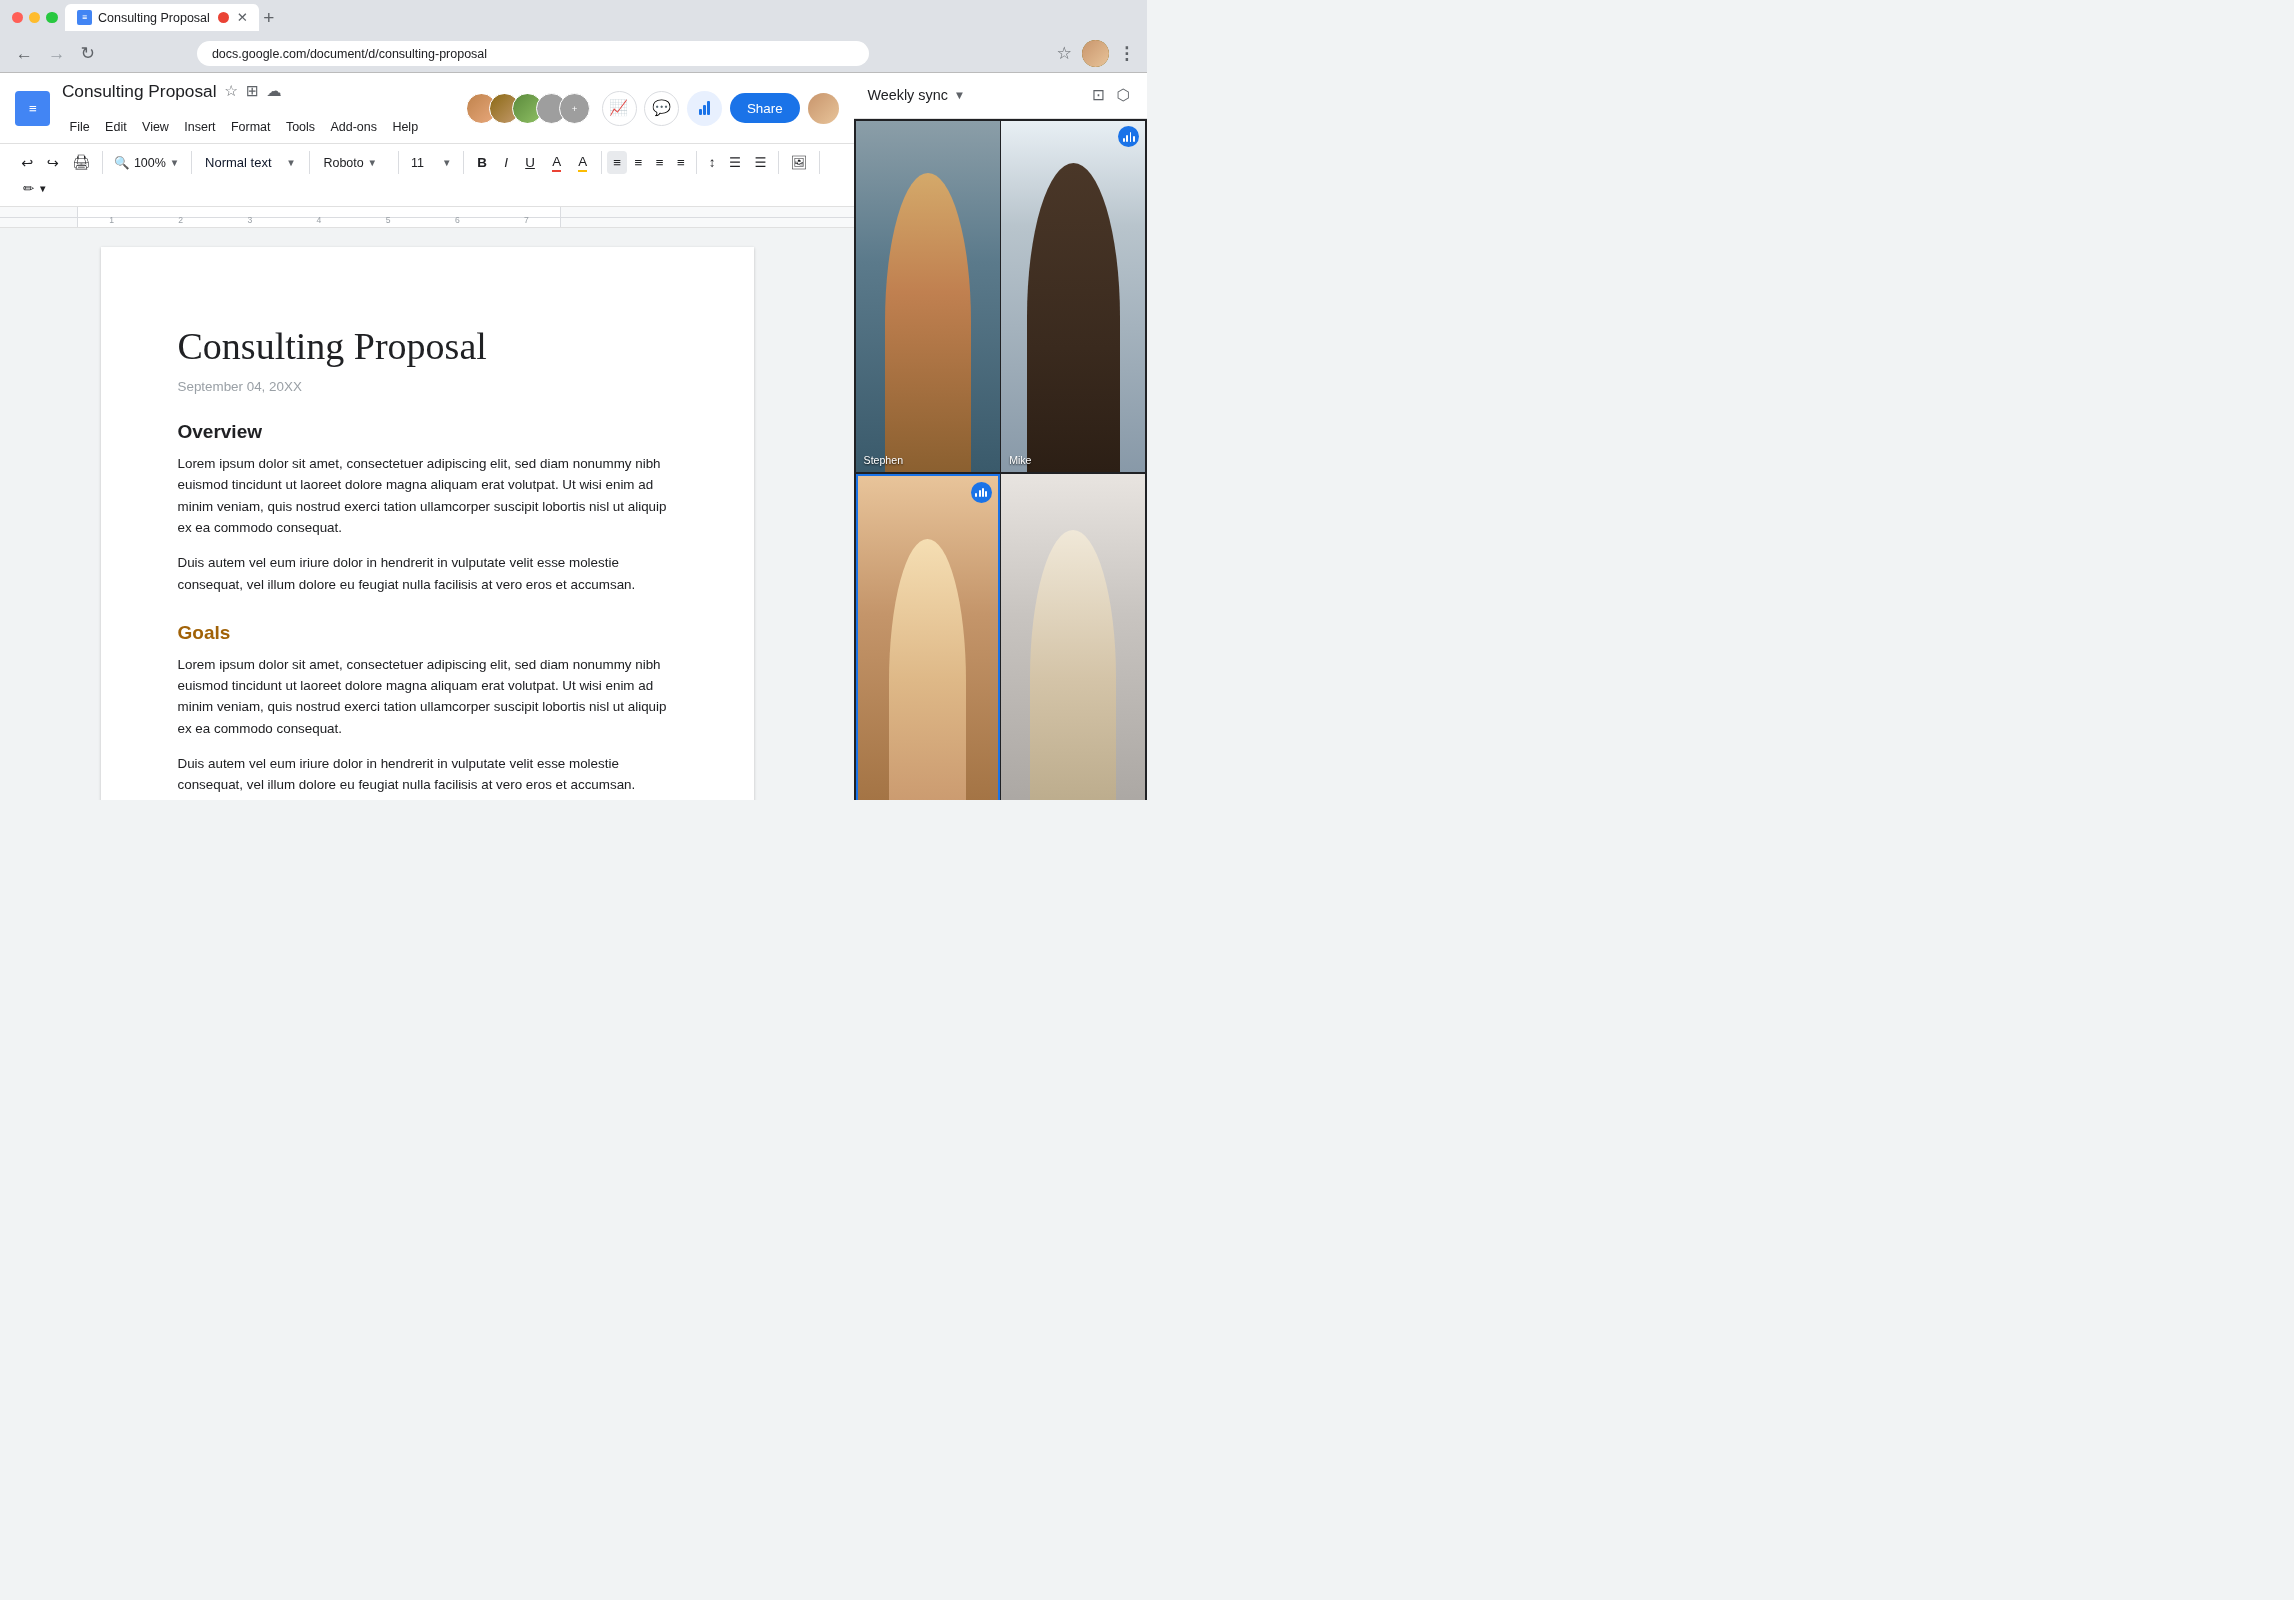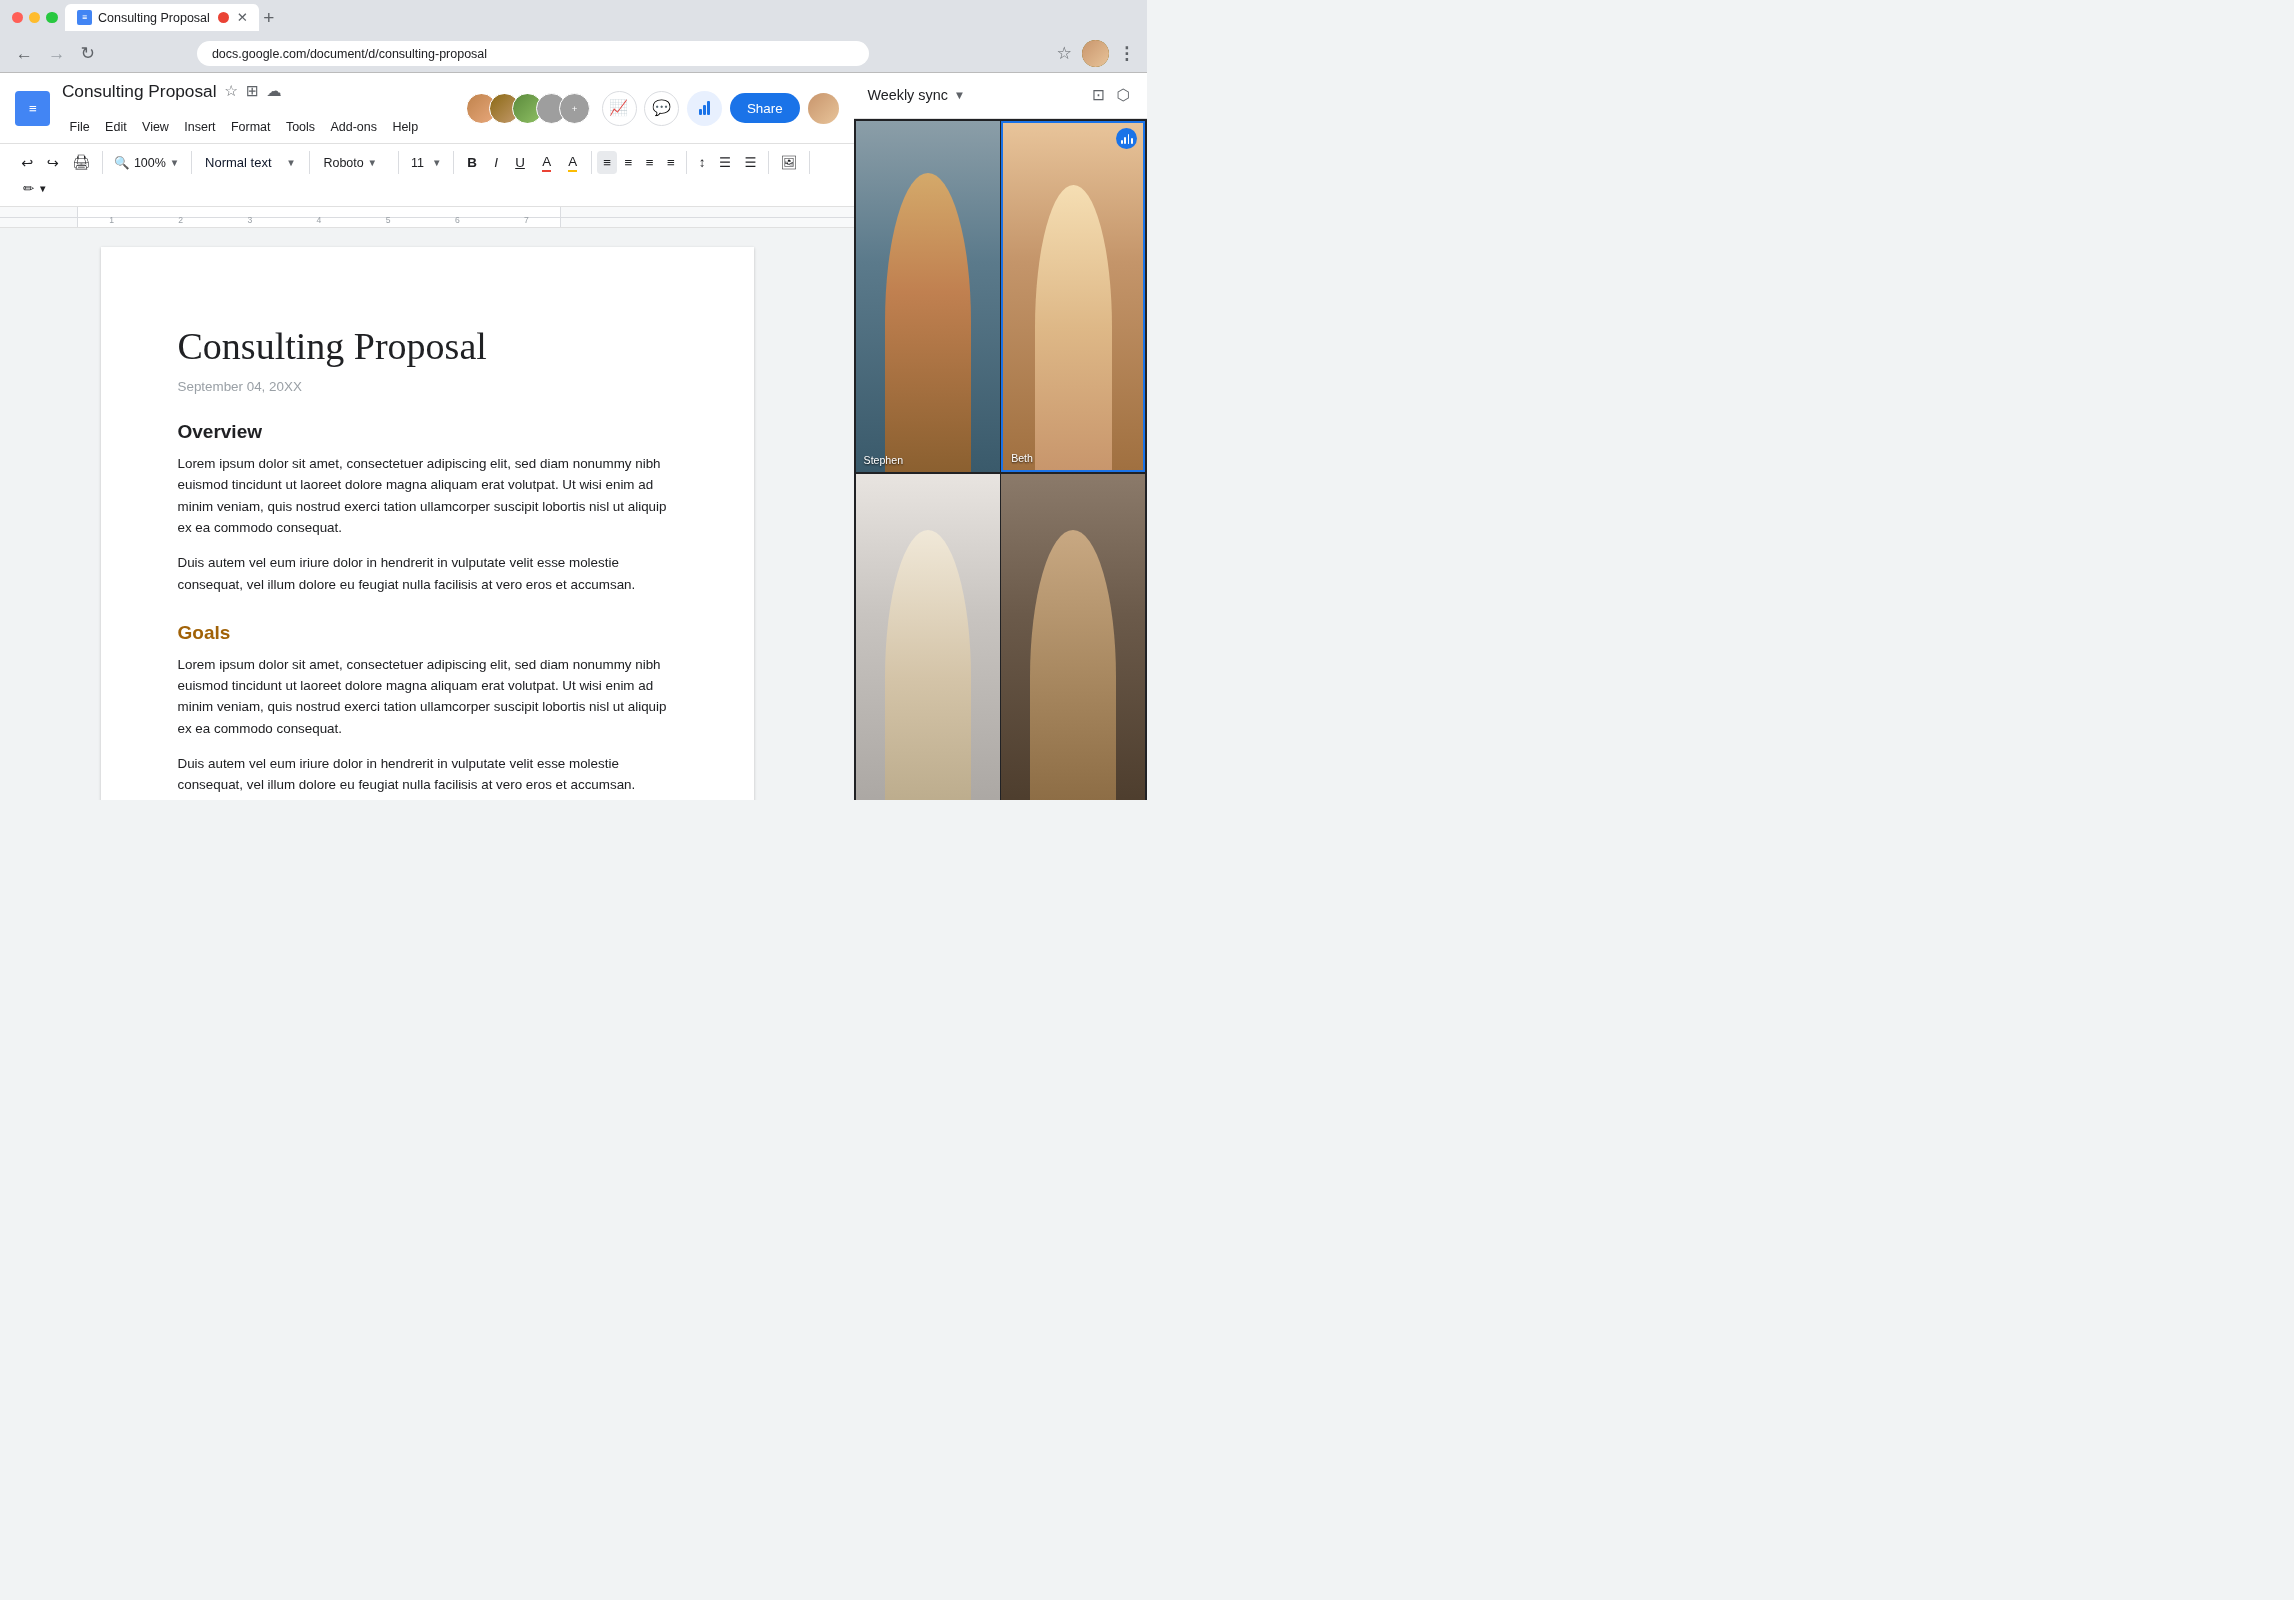--- a/index.html
+++ b/index.html
@@ -111,21 +111,21 @@
         <span style="font-size:9.6px; color:#5f6368; margin-left:auto;">▼</span>
       </div>
       <div style="width:1px; height:23px; background:#dadce0; margin:0 3.8px;"></div>
 
       <div style="display:flex; align-items:center; border-radius:3.8px; padding:1.9px 7.7px; cursor:pointer; gap:3.8px; min-width:77px;">
         <span style="font-size:12.5px; color:#202124;">Roboto</span>
         <span style="font-size:9.6px; color:#5f6368;">▼</span>
       </div>
       <div style="width:1px; height:23px; background:#dadce0; margin:0 3.8px;"></div>
 
-      <div style="display:flex; align-items:center; border-radius:3.8px; padding:1.9px 5.8px; cursor:pointer; gap:8px; min-width:38px;">
+      <div style="display:flex; align-items:center; border-radius:3.8px; padding:1.9px 5.8px; cursor:pointer; gap:18px; min-width:38px;">
         <span style="font-size:12.5px; color:#202124;">11</span>
         <span style="font-size:9.6px; color:#5f6368;">▼</span>
       </div>
       <div style="width:1px; height:23px; background:#dadce0; margin:0 3.8px;"></div>
       <button style="border:none; background:none; cursor:pointer; padding:3.8px 7.7px; border-radius:3.8px; font-weight:bold; font-size:13.4px; color:#202124;">B</button>
       <button style="border:none; background:none; cursor:pointer; padding:3.8px 7.7px; border-radius:3.8px; font-style:italic; font-size:13.4px; color:#202124;">I</button>
       <button style="border:none; background:none; cursor:pointer; padding:3.8px 7.7px; border-radius:3.8px; text-decoration:underline; font-size:13.4px; color:#202124;">U</button>
       <button style="border:none; background:none; cursor:pointer; padding:3.8px 7.7px; border-radius:3.8px; font-size:13.4px; color:#202124; position:relative;">
         <span style="display:block; font-size:13.4px; border-bottom:2.9px solid #ea4335; line-height:1.2;">A</span>
       </button>
@@ -194,34 +194,49 @@
     <div style="flex:1; display:grid; grid-template-columns:1fr 1fr; gap:1.9px; padding:1.9px; background:#202124; overflow:hidden;">
 
       <div style="position:relative; overflow:hidden; background:#b91c1c; min-height:134px; cursor:pointer;">
         <div style="width:100%; height:100%; background:linear-gradient(180deg, #8B9EA8 0%, #5B7A8B 40%, #3A5A6B 100%); display:flex; align-items:flex-end; justify-content:center;">
 
           <div style="width:60%; height:85%; background:linear-gradient(180deg, #D4A96A 0%, #C08050 40%, #8B6030 100%); border-radius:50% 50% 0 0; margin-bottom:0;"></div>
         </div>
         <span style="position:absolute; bottom:5.8px; left:7.7px; color:white; font-size:10.6px; font-weight:500; text-shadow:0 1px 1.9px rgba(0,0,0,0.8);">Stephen</span>
       </div>
 
-
-      <div style="position:relative; overflow:hidden; background:#C4956A; min-height:134px; cursor:pointer; border:2.9px solid #1a73e8;">
-        <div style="width:100%; height:100%; background:linear-gradient(180deg, #E8C49A 0%, #C4956A 40%, #A07040 100%); display:flex; align-items:flex-end; justify-content:center;">
-          <div style="width:55%; height:82%; background:linear-gradient(180deg, #F5DEB3 0%, #DEB887 50%, #C8966C 100%); border-radius:50% 50% 0 0; margin-bottom:0;"></div>
+      <div style="position:relative; overflow:hidden; background:#B8C4CC; min-height:134px; cursor:pointer;">
+        <div style="width:100%; height:100%; background:linear-gradient(180deg, #E8EFF4 0%, #B8C4CC 30%, #8899A8 100%); display:flex; align-items:flex-end; justify-content:center;">
+          <div style="width:65%; height:88%; background:linear-gradient(180deg, #4A3728 0%, #3A2A1E 60%, #2C1F15 100%); border-radius:50% 50% 0 0; margin-bottom:0;"></div>
         </div>
 
         <div style="position:absolute; top:5.8px; right:5.8px; width:21px; height:21px; border-radius:50%; background:#1a73e8; display:flex; align-items:center; justify-content:center;">
           <div style="display:flex; gap:1.4px; align-items:flex-end; height:9.6px;">
             <div style="width:1.9px; height:3.8px; background:white; border-radius:1px;"></div>
             <div style="width:1.9px; height:6.7px; background:white; border-radius:1px;"></div>
             <div style="width:1.9px; height:9.6px; background:white; border-radius:1px;"></div>
             <div style="width:1.9px; height:5.8px; background:white; border-radius:1px;"></div>
           </div>
         </div>
+        <span style="position:absolute; bottom:5.8px; left:7.7px; color:white; font-size:10.6px; font-weight:500; text-shadow:0 1px 1.9px rgba(0,0,0,0.8);">Mike</span>
+      </div>
+
+      <div style="position:relative; overflow:hidden; background:#C4956A; min-height:134px; cursor:pointer; border:2.9px solid #1a73e8;">
+        <div style="width:100%; height:100%; background:linear-gradient(180deg, #E8C49A 0%, #C4956A 40%, #A07040 100%); display:flex; align-items:flex-end; justify-content:center;">
+          <div style="width:55%; height:82%; background:linear-gradient(180deg, #F5DEB3 0%, #DEB887 50%, #C8966C 100%); border-radius:50% 50% 0 0; margin-bottom:0;"></div>
+        </div>
+
+        <div style="position:absolute; top:5.8px; right:5.8px; width:21px; height:21px; border-radius:50%; background:#1a73e8; display:flex; align-items:center; justify-content:center;">
+          <div style="display:flex; gap:1.4px; align-items:flex-end; height:9.6px;">
+            <div style="width:1.9px; height:3.8px; background:white; border-radius:1px;"></div>
+            <div style="width:1.9px; height:6.7px; background:white; border-radius:1px;"></div>
+            <div style="width:1.9px; height:9.6px; background:white; border-radius:1px;"></div>
+            <div style="width:1.9px; height:5.8px; background:white; border-radius:1px;"></div>
+          </div>
+        </div>
         <span style="position:absolute; bottom:5.8px; left:7.7px; color:white; font-size:10.6px; font-weight:500; text-shadow:0 1px 1.9px rgba(0,0,0,0.8);">Beth</span>
       </div>
 
       <div style="position:relative; overflow:hidden; background:#C8C4C0; min-height:134px; cursor:pointer;">
         <div style="width:100%; height:100%; background:linear-gradient(180deg, #E8E4E0 0%, #C8C4C0 40%, #A8A4A0 100%); display:flex; align-items:flex-end; justify-content:center;">
           <div style="width:60%; height:84%; background:linear-gradient(180deg, #F0E8D8 0%, #D4C4A8 50%, #B8A888 100%); border-radius:50% 50% 0 0; margin-bottom:0;"></div>
         </div>
         <span style="position:absolute; bottom:5.8px; left:7.7px; color:white; font-size:10.6px; font-weight:500; text-shadow:0 1px 1.9px rgba(0,0,0,0.8);">Sarah</span>
       </div>
 

